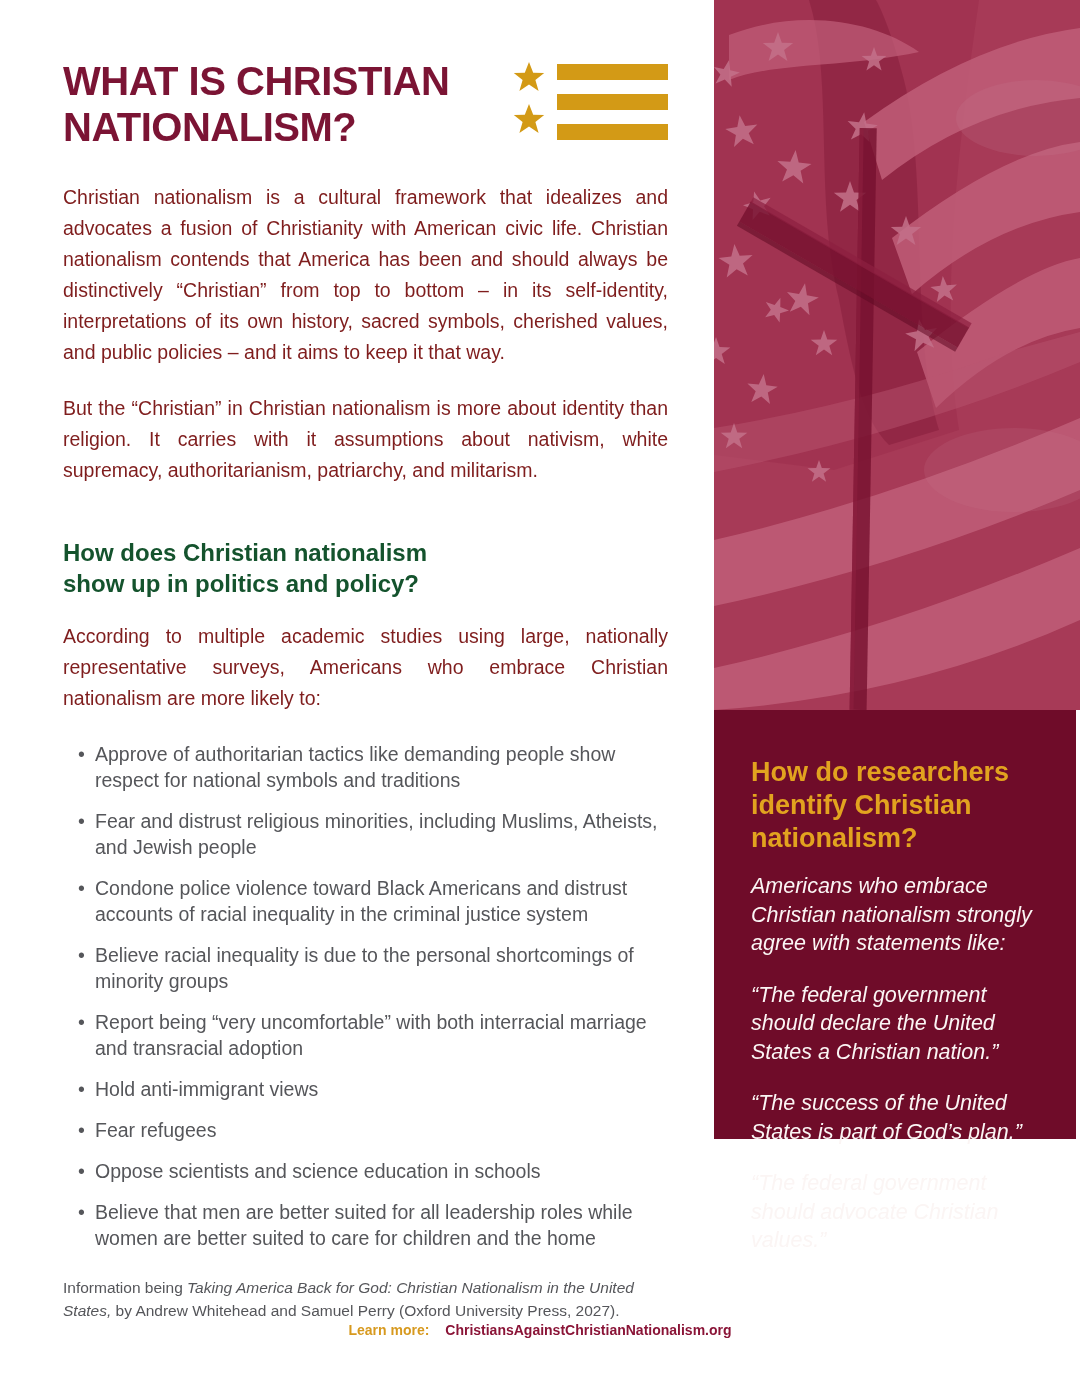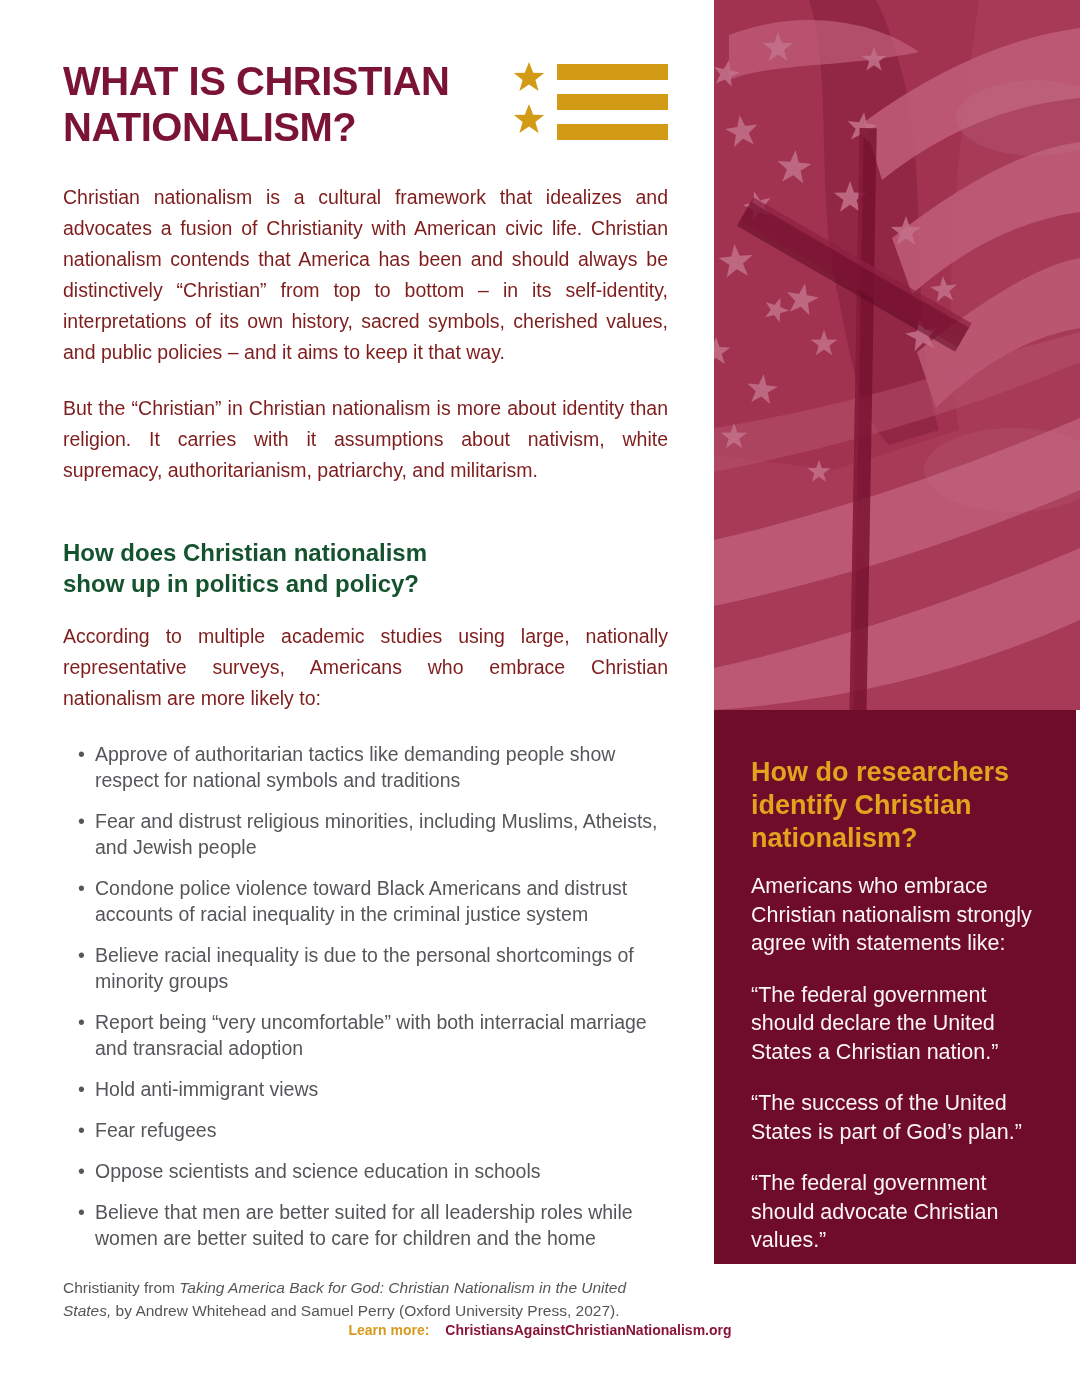--- a/index.html
+++ b/index.html
@@ -87,37 +87,38 @@
     position:absolute;
     left:714px; top:0;
     width:366px; height:710px;
     overflow:hidden;
   }
   .photo svg{display:block;}
 
   .side-box{
     position:absolute;
     left:714px; top:710px;
-    width:362px; height:554px;
+    width:362px; height:429px;
     background:#6F0C29;
     box-sizing:border-box;
     padding:46px 35px 0 37px;
   }
   .side-heading{
     margin:0 0 17px 0;
     color:#E2A31F;
     font-size:27px;
     line-height:33px;
     font-weight:bold;
   }
   .side-p{
     margin:0 0 23px 0;
     color:#FBF5F4;
     font-size:21.5px;
     line-height:28.5px;
+    font-style:italic;
   }
 
   
   .footer{
     position:absolute;
     left:0; top:1322px;
     width:1080px;
     text-align:center;
     font-size:14px;
     font-weight:bold;
@@ -192,21 +193,21 @@
       <div class="bullet">
         <span class="dot">•</span>
         <span class="txt">Oppose scientists and science education in schools</span>
       </div>
       <div class="bullet">
         <span class="dot">•</span>
         <span class="txt">Believe that men are better suited for all leadership roles while women are better suited to care for children and the home</span>
       </div>
     </div>
 
-    <p class="citation"><span>Christianity from </span><em>Taking America Back for God: Christian Nationalism in the United States,</em><span> by Andrew Whitehead and Samuel Perry (Oxford University Press, 2027).</span></p>
+    <p class="citation"><span>Information being </span><em>Taking America Back for God: Christian Nationalism in the United States,</em><span> by Andrew Whitehead and Samuel Perry (Oxford University Press, 2027).</span></p>
   </div>
 
   <div class="photo">
     <svg width="366" height="710" viewBox="0 0 366 710" preserveAspectRatio="none" aria-hidden="true">
 
       <rect width="366" height="710" fill="#A73A57"></rect>
 
       <path d="M0,0 H265 C245,140 225,300 245,430 L120,470 L0,455 Z" fill="#9C2E4C" opacity="0.55"></path>
 
       <path d="M95,0 C120,80 100,200 125,300 C140,380 150,420 175,445 L225,430 C195,330 215,180 190,80 C180,40 168,10 162,0 Z" fill="#7E1634" opacity="0.4"></path>

